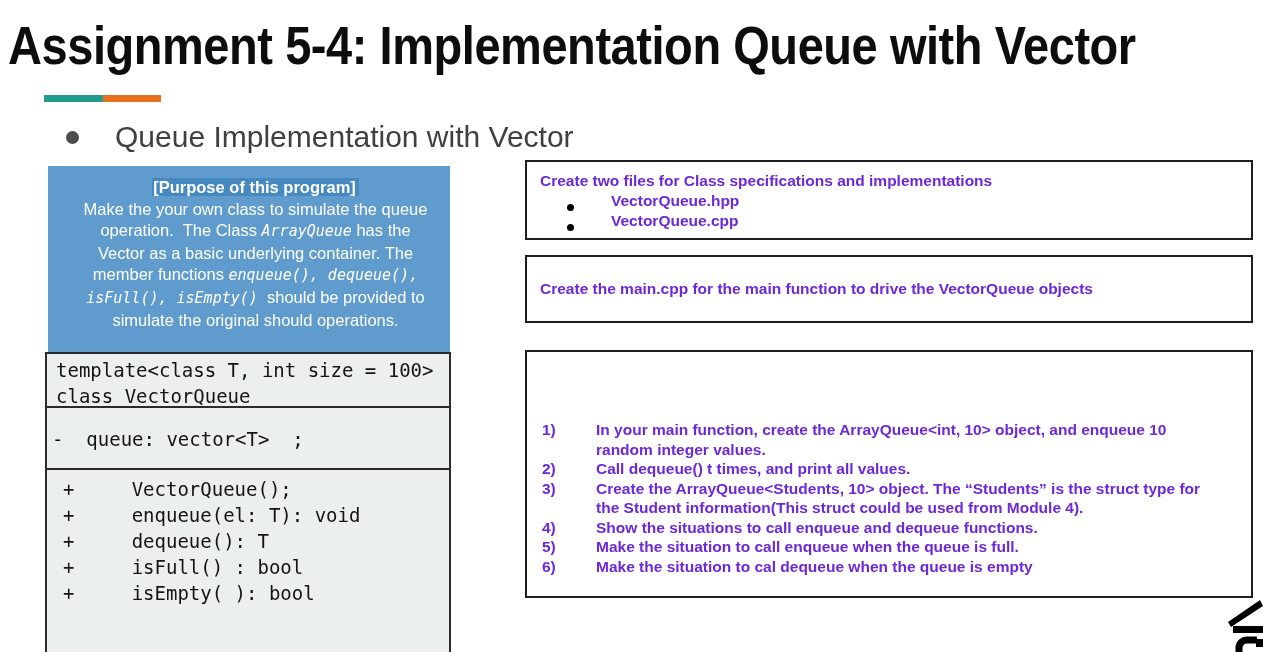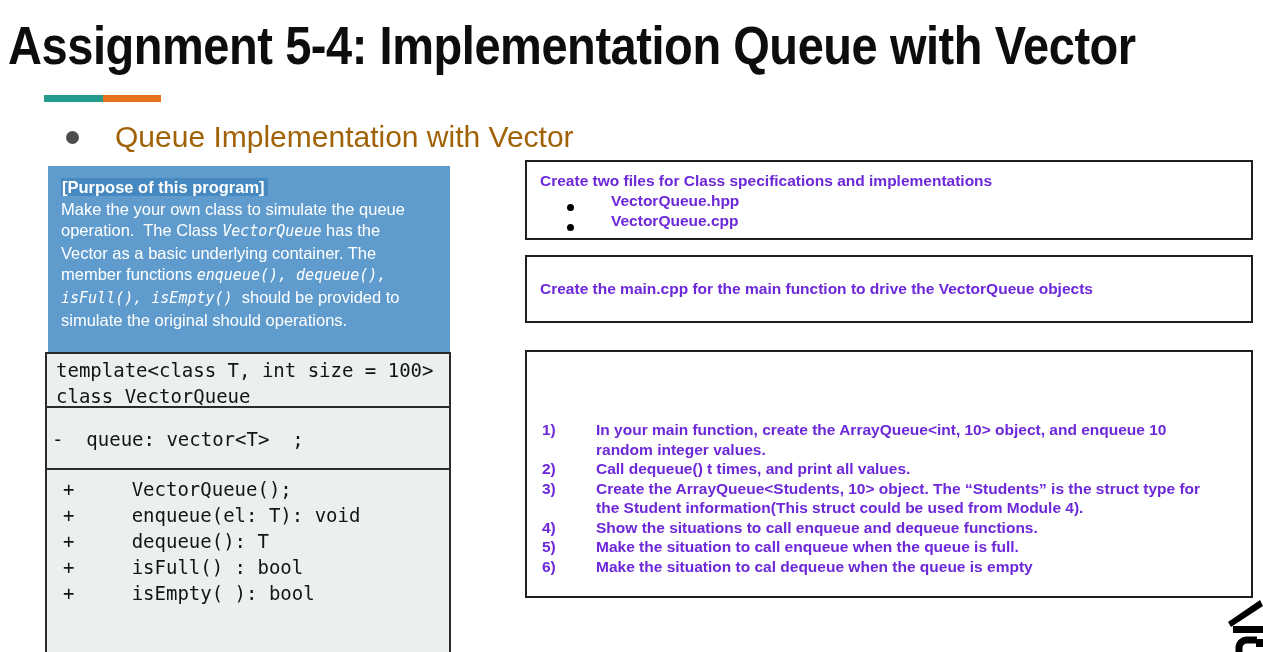--- a/index.html
+++ b/index.html
@@ -12,26 +12,26 @@
     font-size:54px;font-weight:bold;color:#0d0d0d;
     white-space:nowrap;letter-spacing:-0.5px;
     transform:scaleX(0.87);transform-origin:left top;
   }
   .accent-bar{position:absolute;left:44px;top:95px;width:117px;height:7px;display:flex;}
   .accent-teal{width:59px;height:7px;}
   .accent-orange{width:58px;height:7px;}
 
   .section-bullet{position:absolute;left:66px;top:120px;display:flex;align-items:center;height:34px;}
   .bullet-dot{width:13px;height:13px;border-radius:50%;background:#4d4d4d;flex:none;}
-  .section-heading{font-size:30px;color:#a16207;white-space:nowrap;margin-left:36px;}
+  .section-heading{font-size:30px;color:#404040;white-space:nowrap;margin-left:36px;}
 
   .purpose-box{
     position:absolute;left:48px;top:166px;width:402px;height:227px;
     box-sizing:border-box;background:#5F9CCD;color:#ffffff;
-    padding:11px 0 0 13px;font-size:16.5px;line-height:21.6px;
+    padding:11px 0 0 13px;font-size:16.5px;line-height:21.6px;text-align:center;
   }
   .p-line{white-space:pre;}
   .p-heading{font-weight:bold;background:#4688C0;padding:0 3px 0 1px;}
   .code-it{font-family:"DejaVu Sans Mono",monospace;font-style:italic;font-size:15px;}
 
   .uml-box{
     position:absolute;left:45px;top:352px;width:406px;height:360px;
     box-sizing:border-box;background:#ECEFF0;border:2px solid #2b2b2b;
     font-family:"DejaVu Sans Mono",monospace;font-size:19px;line-height:26px;color:#141414;
   }
@@ -68,21 +68,21 @@
 </div>
 
 <div class="section-bullet">
   <span class="bullet-dot"></span>
   <span class="section-heading">Queue Implementation with Vector</span>
 </div>
 
 <div class="purpose-box">
   <div class="p-line"><span class="p-heading">[Purpose of this program]</span></div>
   <div class="p-line">Make the your own class to simulate the queue</div>
-  <div class="p-line"><span>operation.  The Class </span><span class="code-it">VectorQueue</span><span> has the</span></div>
+  <div class="p-line"><span>operation.  The Class </span><span class="code-it">ArrayQueue</span><span> has the</span></div>
   <div class="p-line">Vector as a basic underlying container. The</div>
   <div class="p-line"><span>member functions </span><span class="code-it">enqueue(), dequeue(),</span></div>
   <div class="p-line"><span class="code-it">isFull(), isEmpty()</span><span>  should be provided to</span></div>
   <div class="p-line">simulate the original should operations.</div>
 </div>
 
 <div class="uml-box">
   <div class="uml-sec1">
     <div class="uml-line">template&lt;class T, int size = 100&gt;</div>
     <div class="uml-line">class VectorQueue</div>

